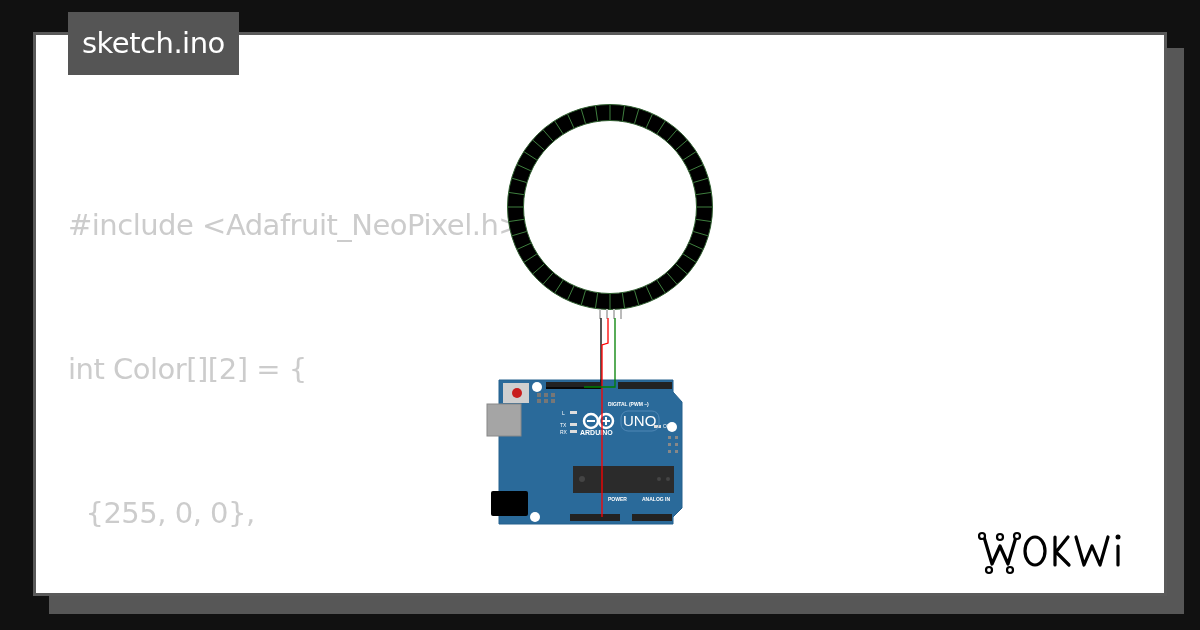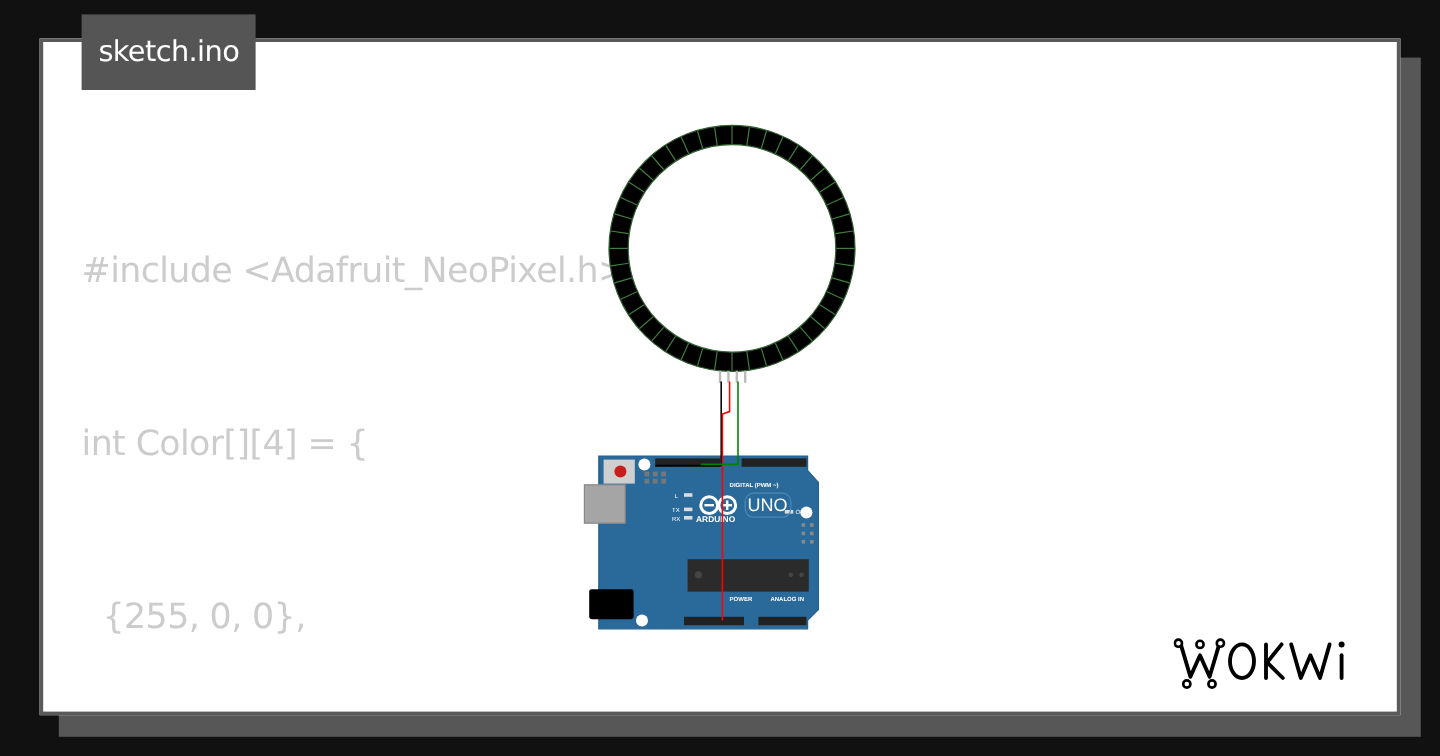--- a/index.html
+++ b/index.html
@@ -17,37 +17,37 @@
     background: #ffffff; border: 3px solid #5a5a5a; overflow: hidden;
   }
   .code {
     position: absolute; left: 32px; top: 70px; margin: 0;
     font-family: "DejaVu Sans", sans-serif; font-size: 29px; line-height: 48px;
     color: #cccccc; white-space: pre; letter-spacing: -0.5px;
   }
   .code .line { display: block; }
   .title-tab {
     position: absolute; left: 68px; top: 12px; height: 63px; padding: 0 14px;
-    background: #555555; color: #ffffff; font-size: 24px; line-height: 63px;
+    background: #555555; color: #ffffff; font-size: 29px; line-height: 63px;
     font-family: "DejaVu Sans", sans-serif; letter-spacing: -0.5px;
   }
   .sim { position: absolute; left: 0; top: 0; width: 1200px; height: 630px; }
   .logo {
     position: absolute; left: 978px; top: 528px; width: 172px; height: 48px;
   }
 </style>
 </head>
 <body>
 
 <div class="shadow"></div>
 
 <div class="card">
   <div class="code">
     <span class="line">#include &lt;Adafruit_NeoPixel.h&gt;</span>
-    <span class="line">int Color[][4] = {</span>
+    <span class="line">int Color[][2] = {</span>
     <span class="line">  {255, 0, 0},</span>
     
     
     
     
     
     
     
     
   </div>

